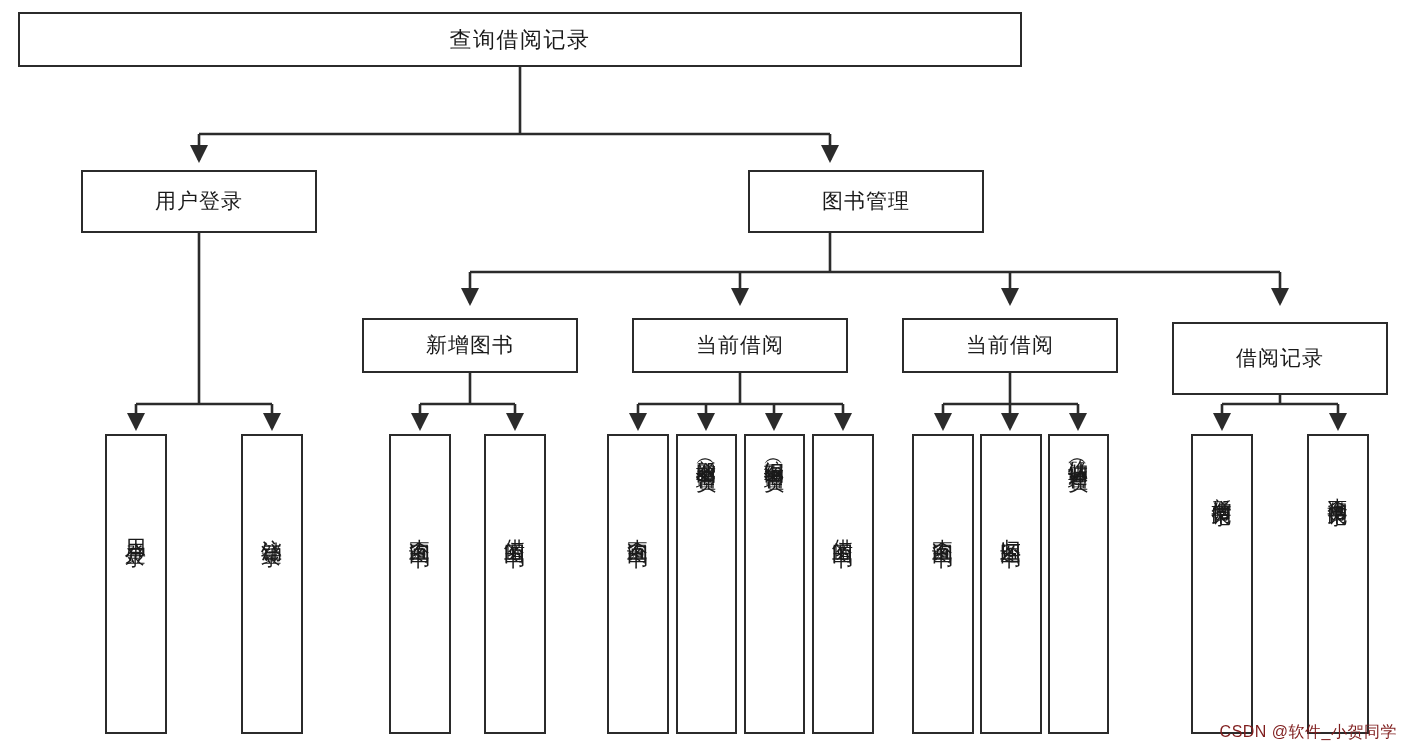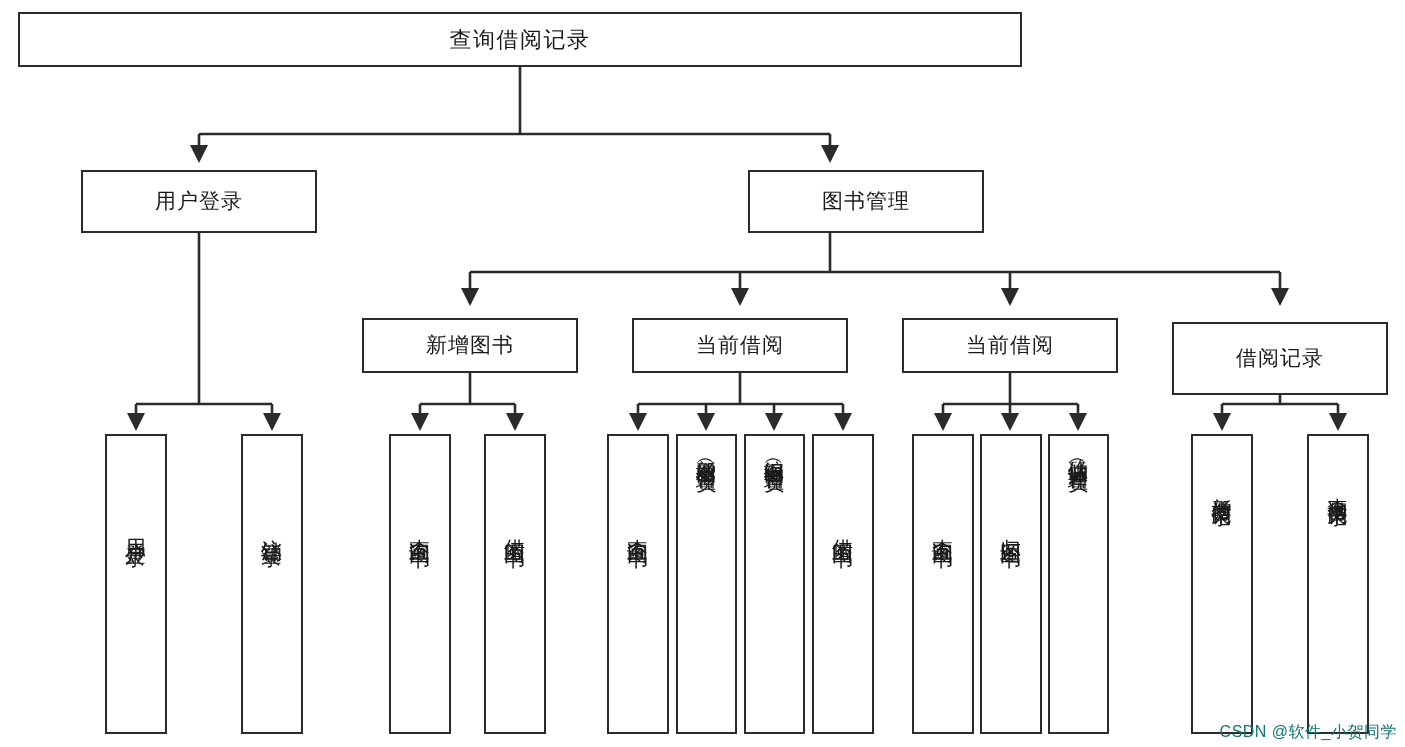--- a/index.html
+++ b/index.html
@@ -61,21 +61,21 @@
   }
   .node.v.tall-text .lbl{
     font-size:20px;
     letter-spacing:2px;
   }
   .watermark{
     position:absolute;
     right:8px;
     bottom:4px;
     font-size:16px;
-    color:#0f766e;
+    color:#7f1d1d;
     letter-spacing:0.5px;
     white-space:nowrap;
     user-select:none;
   }
 </style>
 </head>
 <body>
 
 <div id="stage">
 

